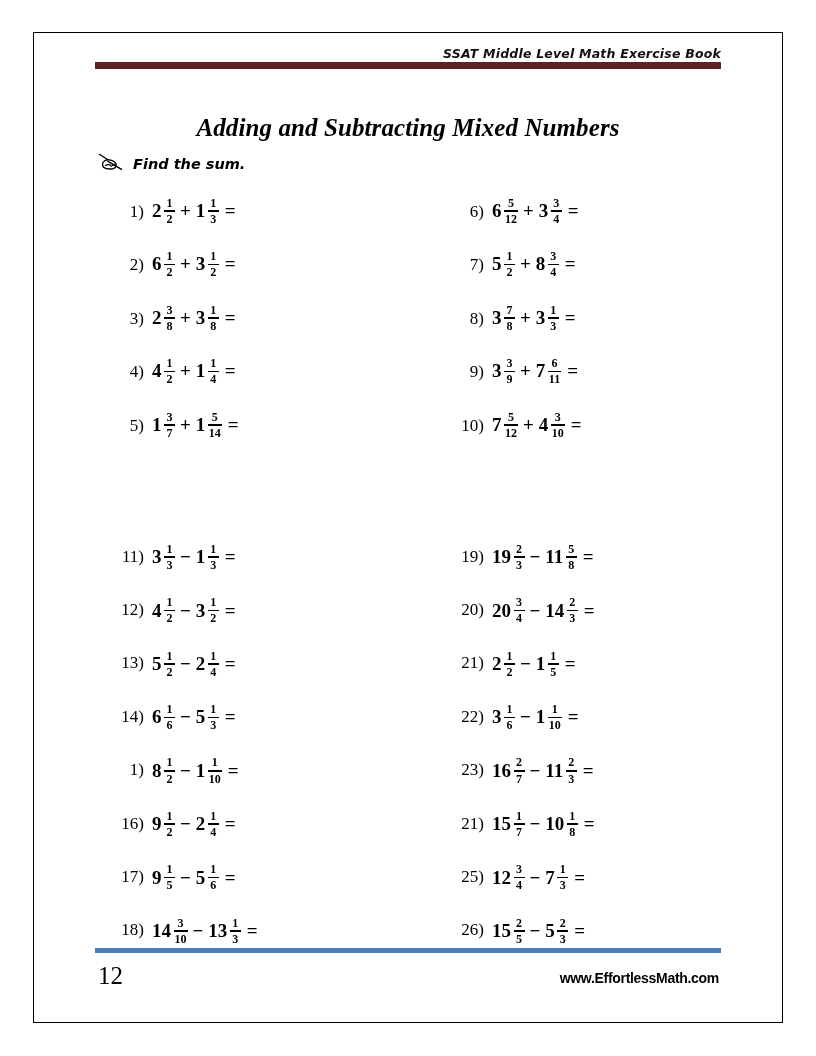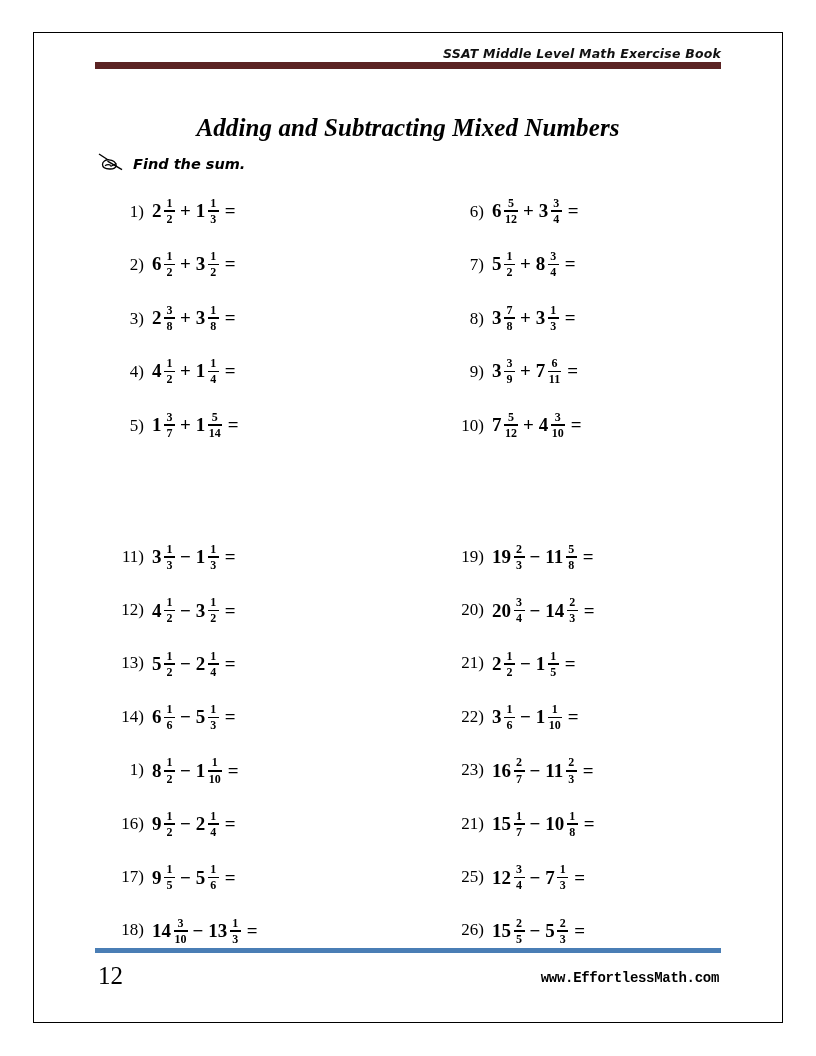--- a/index.html
+++ b/index.html
@@ -196,21 +196,21 @@
     position: absolute;
     left: 98px;
     top: 962px;
     font-family: "Liberation Serif", serif;
     font-size: 25px;
   }
   .site-url {
     position: absolute;
     right: 97px;
     top: 970px;
-    font-family: Liberation Mono, monospace;
+    font-family: Liberation Sans, sans-serif;
     font-size: 14px;
     font-weight: bold;
     letter-spacing: -0.3px;
   }
 </style>
 </head>
 <body>
 
 <div class="sheet">
 

